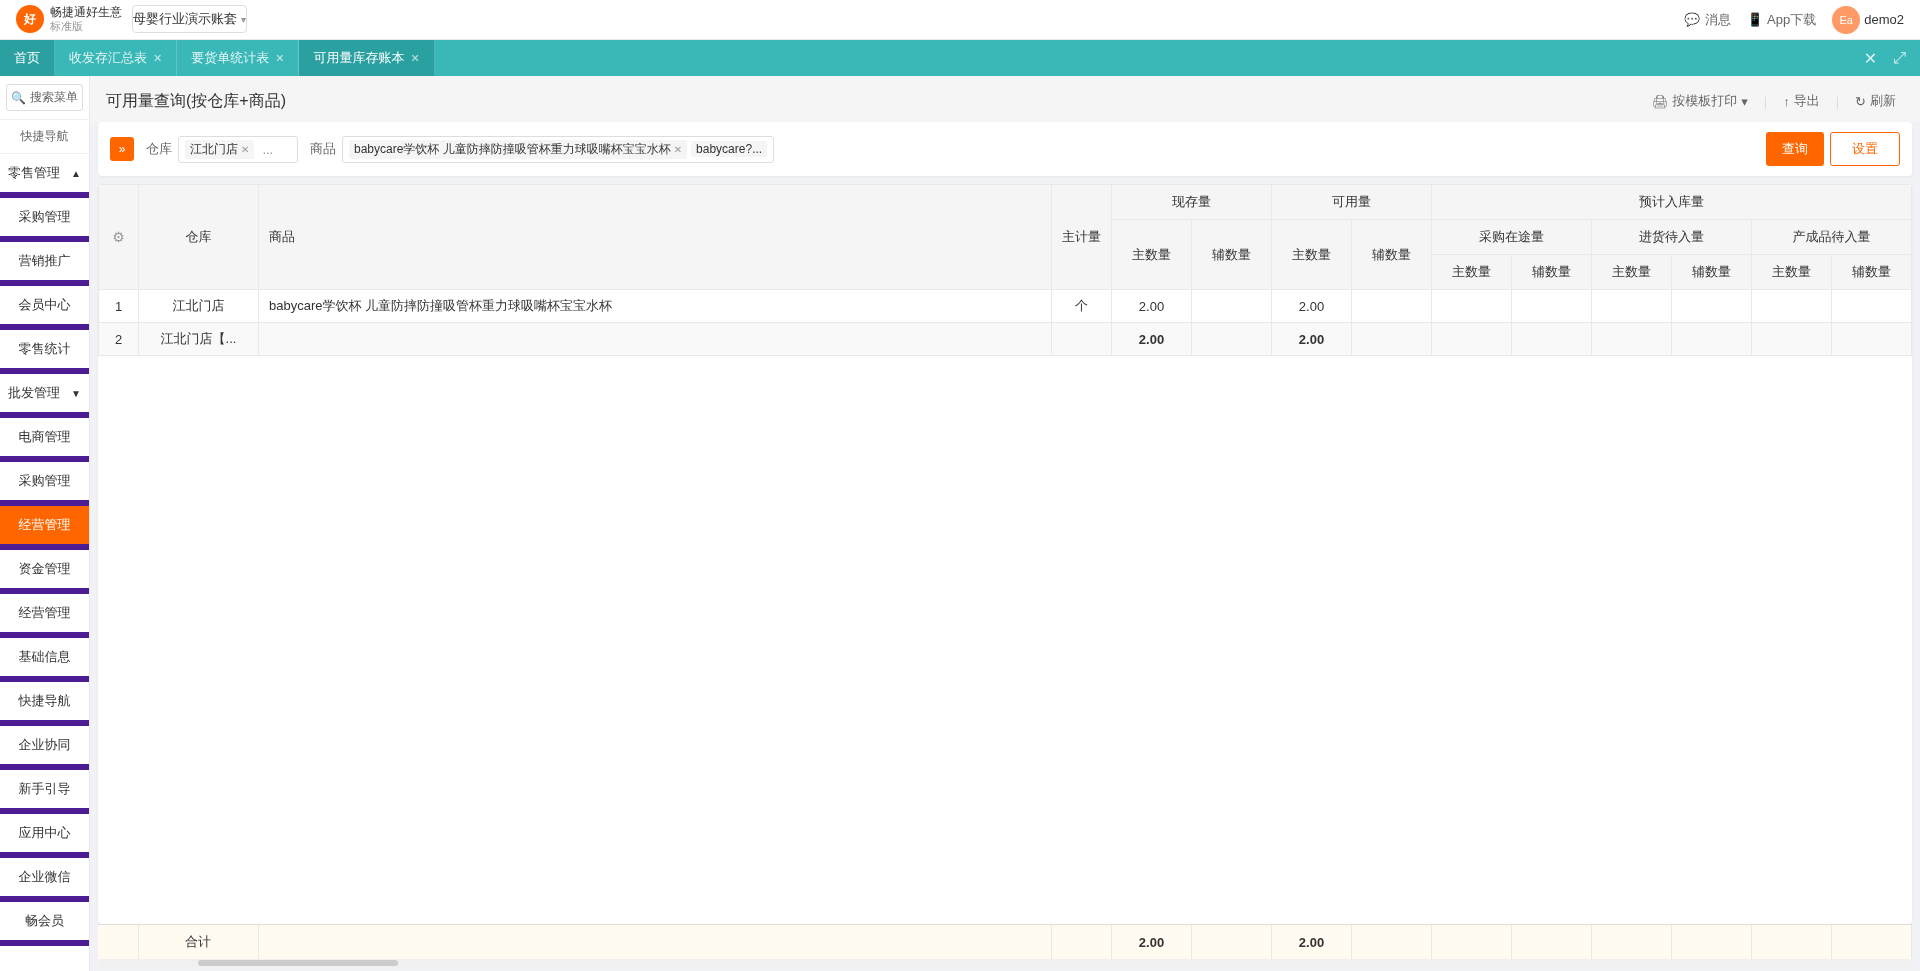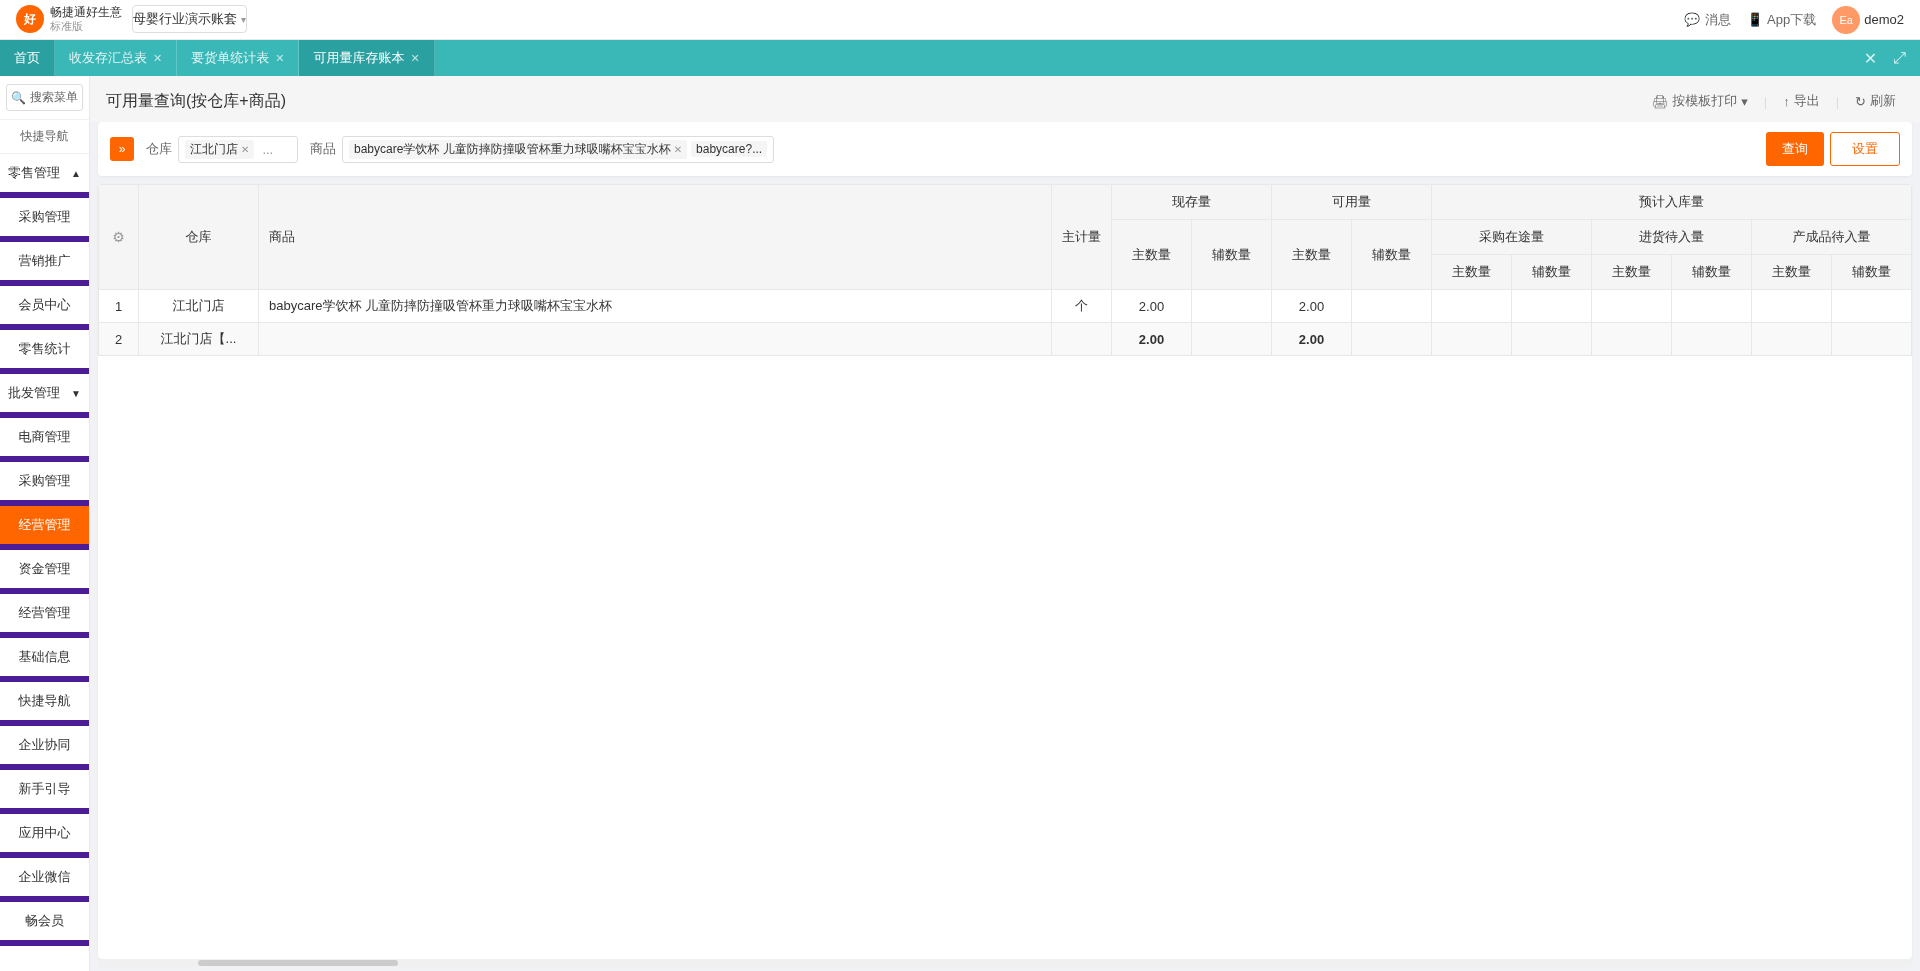--- a/index.html
+++ b/index.html
@@ -436,19 +436,41 @@
             <td></td>
             <td></td>
             <td></td>
             <td></td>
             <td></td>
           </tr>
         </tbody>
       </table>
     </div>
 
+    <div class="table-footer" style="margin: 0 8px; border-top: 1px solid #ddd;">
+      <table class="footer-table">
+        <tbody>
+            <tr>
+          <td style="width:40px;"></td>
+          <td class="footer-label" style="width:120px;">合计</td>
+          <td style="text-align:left; min-width:200px;"></td>
+          <td style="width:60px;"></td>
+          <td style="width:80px; font-weight:bold;">2.00</td>
+          <td style="width:80px;"></td>
+          <td style="width:80px; font-weight:bold;">2.00</td>
+          <td style="width:80px;"></td>
+          <td style="width:80px;"></td>
+          <td style="width:80px;"></td>
+          <td style="width:80px;"></td>
+          <td style="width:80px;"></td>
+          <td style="width:80px;"></td>
+          <td style="width:80px;"></td>
+        </tr>
+      </tbody>
+        </table>
+    </div>
 
     <div class="scroll-track">
       <div class="scroll-thumb"></div>
     </div>
 
   </div>
 </div>
 
 </body></html>

